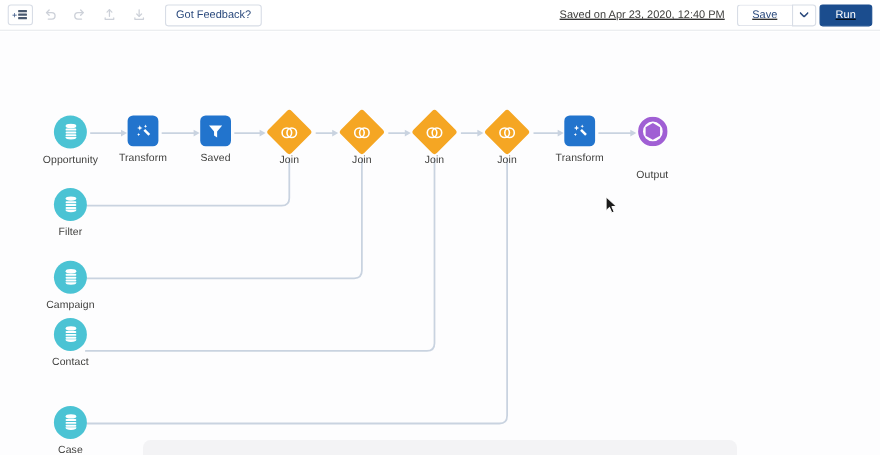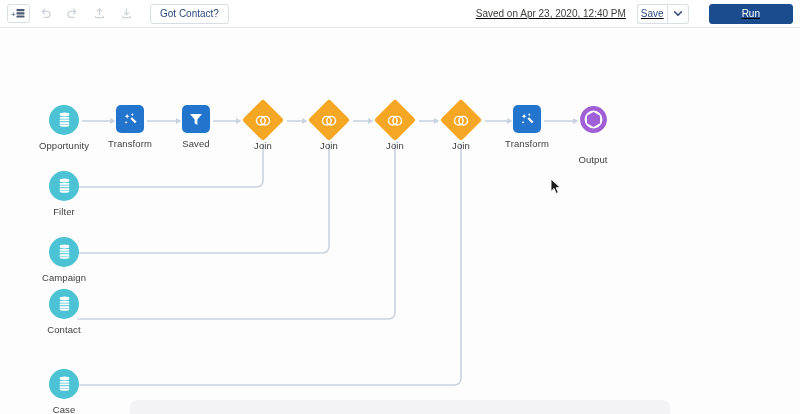--- a/index.html
+++ b/index.html
@@ -47,37 +47,37 @@
 
   .tb-right {
     margin-left: auto; display: flex; align-items: center;
     padding-right: 7px; gap: 0; text-decoration: underline;
   }
   .saved-text {
     font-size: 10px; color: #3e3e3c;
     margin-right: 11px; white-space: nowrap;
   }
   .save-btn {
-    height: 20px; padding: 0 3px;
+    height: 20px; padding: 0 13px;
     display: flex; align-items: center; justify-content: center;
     font-size: 10px; color: #2b4a7d;
     background: #fff; border: 1px solid #d8dde6;
     border-radius: 3px 0 0 3px; border-right: none;
     cursor: pointer;
   }
   .save-caret {
     width: 22px; height: 20px;
     display: flex; align-items: center; justify-content: center;
     background: #fff; border: 1px solid #d8dde6;
     border-radius: 0 3px 3px 0;
     cursor: pointer;
   }
   .run-btn {
-    margin-left: 20px;
-    height: 20px; padding: 0 32px;
+    margin-left: 3px;
+    height: 20px; padding: 0 14px;
     display: flex; align-items: center; justify-content: center;
     font-size: 10px; color: #ffffff;
     background: #1b4d8e; border: 1px solid #1b4d8e;
     border-radius: 3px; cursor: pointer;
   }
 
   
   .canvas {
     position: absolute; left: 0; top: 29px;
     width: 800px; height: 385px;
@@ -174,21 +174,21 @@
 
     <div class="btn-icon plain disabled">
       <svg width="13" height="13" viewBox="0 0 16 16">
         <path d="M8 2.3 V9.6" fill="none" stroke="#8a94a6" stroke-width="1.4" stroke-linecap="round"></path>
         <path d="M5.3 7 L8 9.7 L10.7 7" fill="none" stroke="#8a94a6" stroke-width="1.4" stroke-linecap="round" stroke-linejoin="round"></path>
         <path d="M3.2 11.4 V13 H12.8 V11.4" fill="none" stroke="#8a94a6" stroke-width="1.4" stroke-linecap="round" stroke-linejoin="round"></path>
       </svg>
     </div>
 
     <div class="feedback-btn">
-      <span>Got Contact?</span>
+      <span>Got Feedback?</span>
     </div>
   </div>
 
   <div class="tb-right">
     <div class="saved-text">Saved on Apr 23, 2020, 12:40 PM</div>
     <div class="save-btn">
       <span>Save</span>
     </div>
     <div class="save-caret">
       <svg width="8" height="5" viewBox="0 0 8 5">

